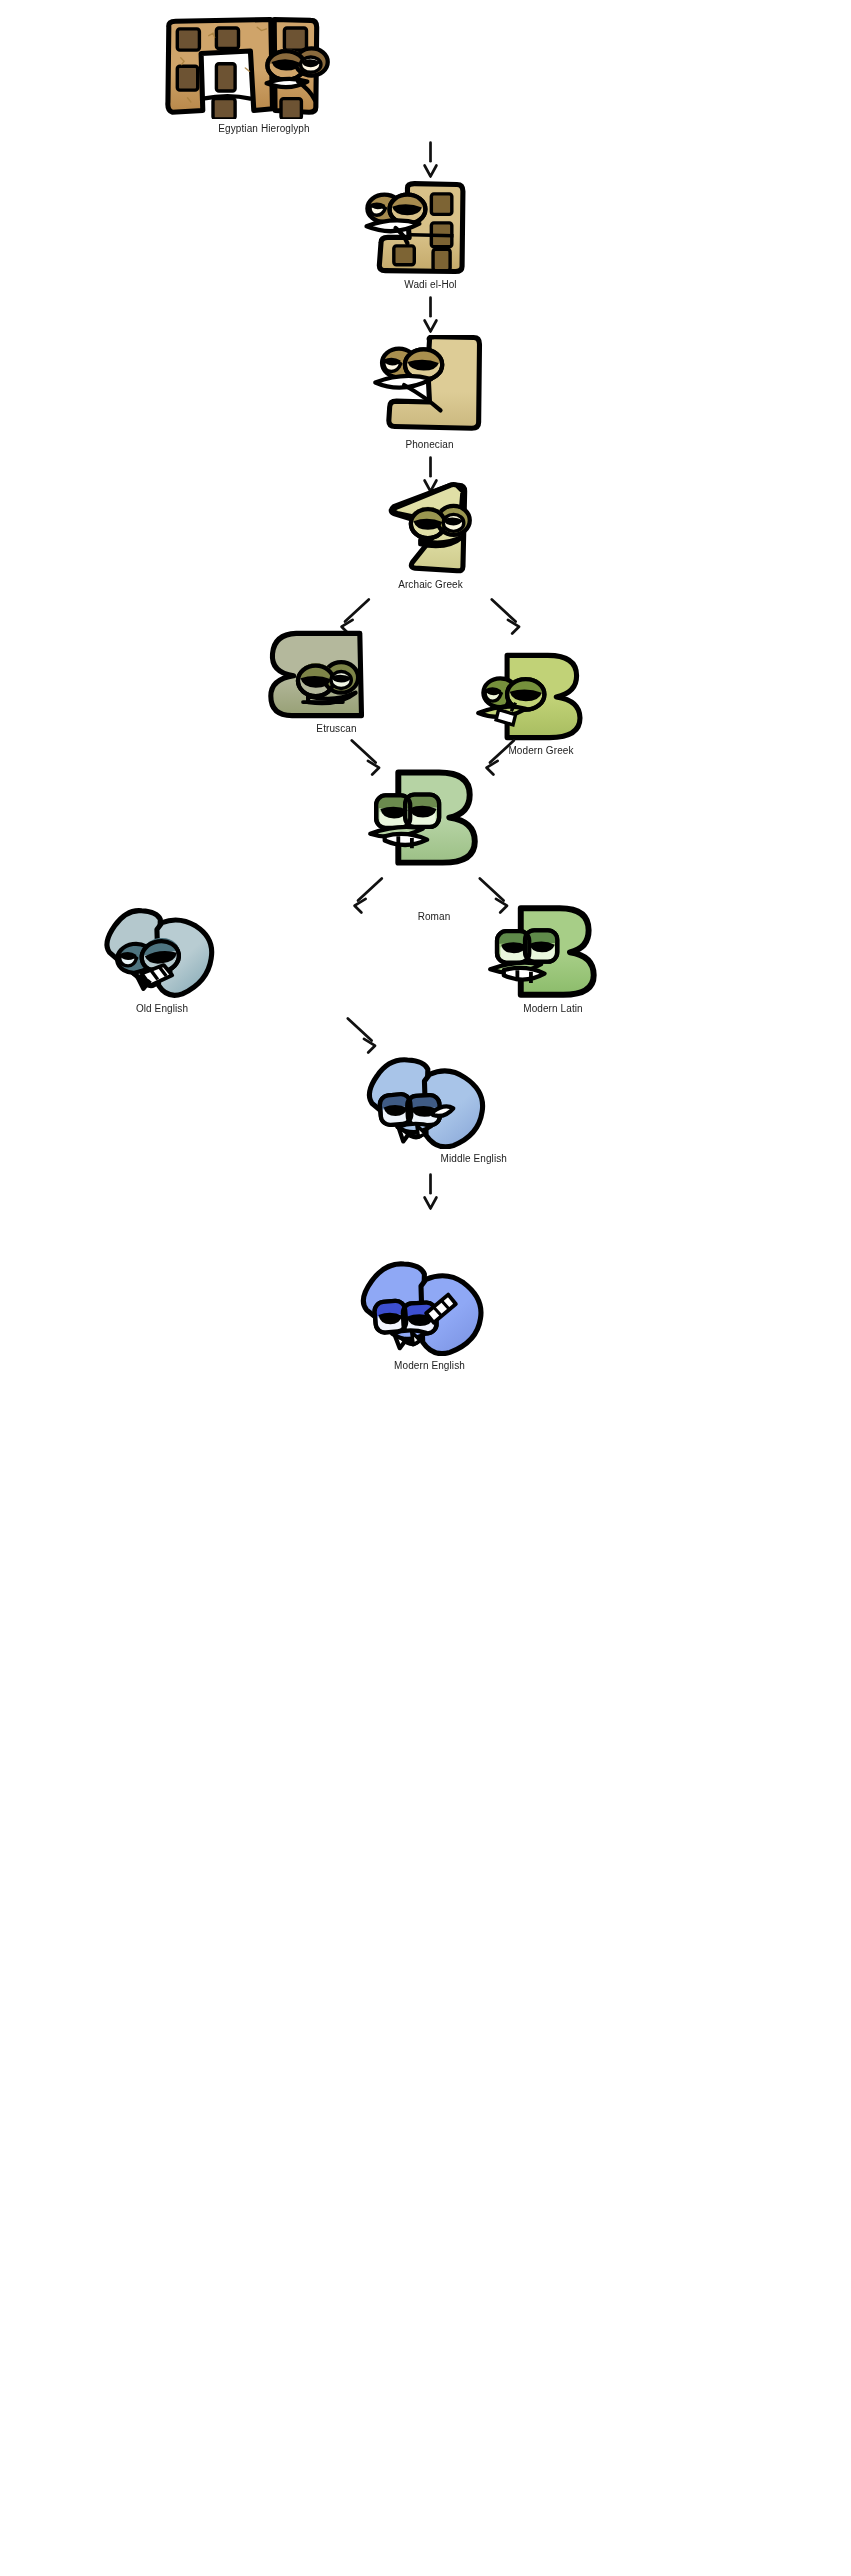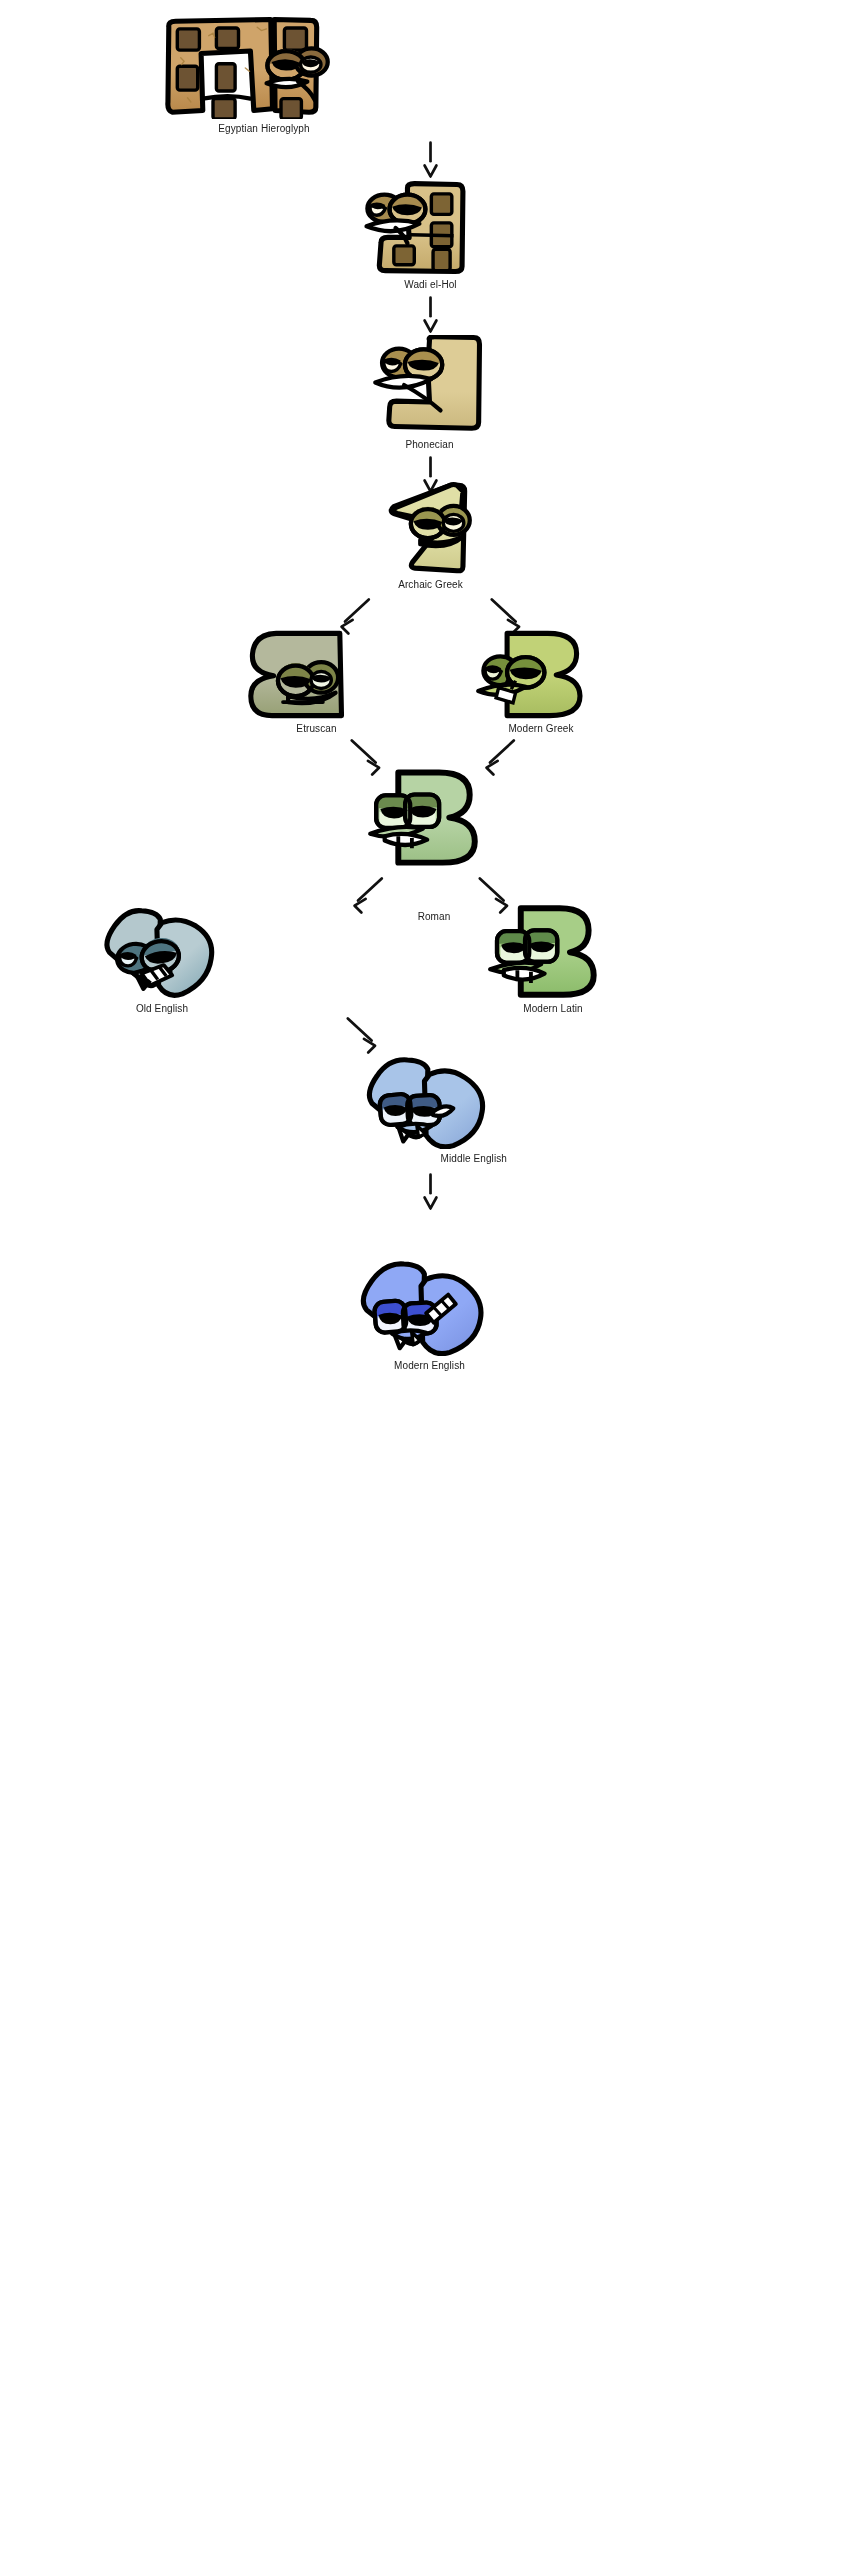--- a/index.html
+++ b/index.html
@@ -213,21 +213,21 @@
         <path d="M29,28 L16,36 L24,44" stroke="#111" stroke-width="3.2" fill="none" stroke-linecap="round" stroke-linejoin="round"></path>
       </svg>
   </div>
   <div class="arrow" style="left:485px; top:596px;">
     <svg width="51" height="41" viewBox="0 0 60 48">
         <path d="M8,4 L36,30" stroke="#111" stroke-width="3.2" stroke-linecap="round"></path>
         <path d="M27,28 L40,36 L32,44" stroke="#111" stroke-width="3.2" fill="none" stroke-linecap="round" stroke-linejoin="round"></path>
       </svg>
   </div>
 
-  <div class="stage" style="left:242px; top:630px; width:149px;">
+  <div class="stage" style="left:262px; top:630px; width:149px;">
     <div class="glyph-wrap">
       <svg width="149" height="89" viewBox="0 0 175 105">
         <defs>
             <linearGradient id="g5" x1="0" y1="0" x2="0" y2="1">
               <stop offset="52%" stop-color="#b4b89c"></stop>
               <stop offset="100%" stop-color="#97a075"></stop>
             </linearGradient>
           </defs>
         <path d="M115,4 L117,101 L35,101 Q10,101 10,78 Q10,58 37,54 Q10,50 12,28 Q14,5 40,4 Z" fill="url(#g5)" stroke="#000" stroke-width="6" stroke-linejoin="round"></path>
         <g>
@@ -239,21 +239,21 @@
           <ellipse cx="93" cy="59" rx="12" ry="10" fill="#f0f5e4" stroke="#000" stroke-width="4"></ellipse>
           <path d="M81,55 q12,-5 24,1 q-3,6 -12,6 q-10,0 -12,-7z" fill="#000"></path>
           <path d="M54,78 q30,8 56,-4 q-20,16 -56,11z" fill="#b4b89c" stroke="#000" stroke-width="5" stroke-linejoin="round"></path>
           <path d="M48,85 L95,85" stroke="#000" stroke-width="4.5" stroke-linecap="round"></path>
         </g>
       </svg>
     </div>
     <div class="stage-label" style="color: rgb(33, 33, 33);">Etruscan</div>
   </div>
 
-  <div class="stage" style="left:473px; top:630px; width:136px;align-items:center;">
+  <div class="stage" style="left:473px; top:652px; width:136px;align-items:center;">
     <div class="glyph-wrap">
       <svg width="136" height="89" viewBox="0 0 160 105">
         <defs>
             <linearGradient id="g6" x1="0" y1="0" x2="0" y2="1">
               <stop offset="52%" stop-color="#c1d277"></stop>
               <stop offset="100%" stop-color="#a8bd60"></stop>
             </linearGradient>
           </defs>
         <path d="M40,4 L88,4 Q122,4 122,28 Q122,48 98,53 Q126,57 126,78 Q126,101 90,101 L40,101 Z" fill="url(#g6)" stroke="#000" stroke-width="6" stroke-linejoin="round"></path>
         <g>

